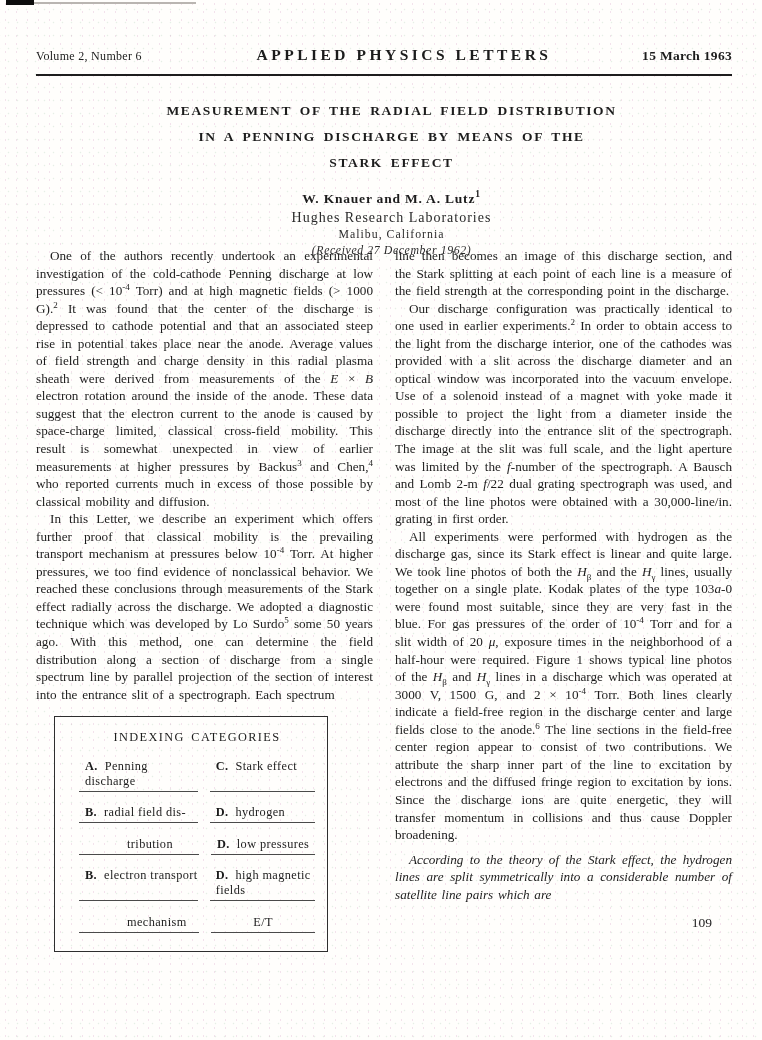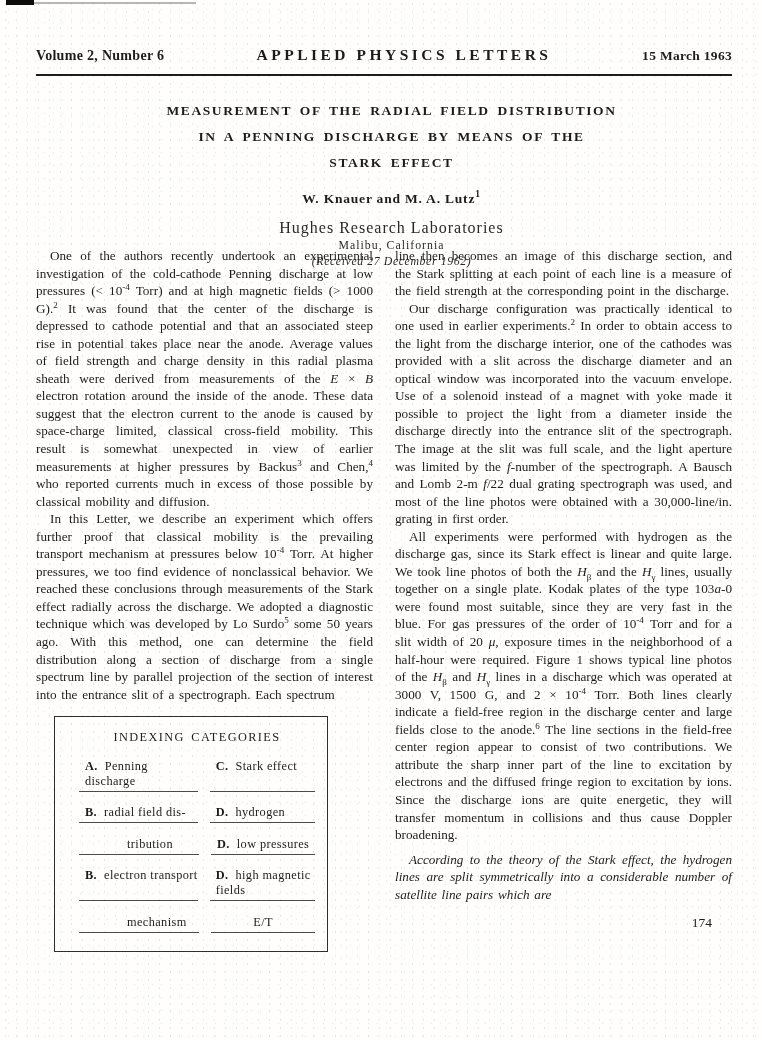--- a/index.html
+++ b/index.html
@@ -18,31 +18,31 @@
     overflow:hidden;
   }
   .corner-mark{position:absolute;top:0;left:6px;width:28px;height:5px;background:#0d0d0d;}
   .corner-line{position:absolute;top:2px;left:34px;width:162px;height:2px;background:#b9b5b1;}
 
   
   .header{
     position:absolute;top:46px;left:36px;right:30px;
     display:flex;align-items:baseline;
   }
-  .header .vol{width:220px;font-size:14px;font-weight:bold;letter-spacing:0.3px;}
+  .header .vol{width:220px;font-size:12px;font-weight:normal;letter-spacing:0.3px;}
   .header .journal{flex:1;text-align:center;font-size:15.5px;font-weight:bold;letter-spacing:3.5px;}
   .header .date{width:180px;text-align:right;font-size:13.5px;font-weight:bold;letter-spacing:0.3px;}
   .header-rule{position:absolute;top:74px;left:36px;right:30px;height:2px;background:#1d1d1d;}
 
   
   .title-block{position:absolute;top:98px;left:0;right:0;text-align:center;padding-left:21px;}
   .title-line{font-size:13.5px;font-weight:bold;letter-spacing:1.6px;line-height:26px;word-spacing:3px;}
   .byline{margin-top:13px;font-size:13.5px;font-weight:bold;letter-spacing:0.8px;}
   .byline sup{font-size:9.5px;}
-  .affil{margin-top:12px;font-size:16px;letter-spacing:1px;color:#2a2a2a;}
+  .affil{margin-top:3px;font-size:14px;letter-spacing:1px;color:#2a2a2a;}
   .loc{margin-top:1px;font-size:11.8px;letter-spacing:1px;color:#2a2a2a;}
   .received{margin-top:1px;font-size:11.8px;font-style:italic;letter-spacing:0.6px;color:#2a2a2a;}
 
   
   .columns{
     position:absolute;top:247px;left:36px;right:30px;bottom:0;
     display:flex;column-gap:22px;
   }
   .col{flex:1;min-width:0;}
   .para{
@@ -127,16 +127,16 @@
           <div class="idx-cell r center"><span>E/T</span></div>
         </div>
       </div>
     </div>
 
     <div class="col">
       <p class="para"><span>line then becomes an image of this discharge section, and the Stark splitting at each point of each line is a measure of the field strength at the corresponding point in the discharge.</span></p>
       <p class="para indent"><span>Our discharge configuration was practically identical to one used in earlier experiments.</span><sup>2</sup><span>  In order to obtain access to the light from the discharge interior, one of the cathodes was provided with a slit across the discharge diameter and an optical window was incorporated into the vacuum envelope.  Use of a solenoid instead of a magnet with yoke made it possible to project the light from a diameter inside the discharge directly into the entrance slit of the spectrograph.  The image at the slit was full scale, and the light aperture was limited by the </span><span style="font-style: italic;">f</span><span>-number of the spectrograph.  A Bausch and Lomb 2-m </span><span style="font-style: italic;">f</span><span>/22 dual grating spectrograph was used, and most of the line photos were obtained with a 30,000-line/in. grating in first order.</span></p>
       <p class="para indent"><span>All experiments were performed with hydrogen as the discharge gas, since its Stark effect is linear and quite large.  We took line photos of both the </span><span style="font-style: italic;">H</span><sub>β</sub><span> and the </span><span style="font-style: italic;">H</span><sub>γ</sub><span> lines, usually together on a single plate. Kodak plates of the type 103</span><span style="font-style: italic;">a</span><span>-0 were found most suitable, since they are very fast in the blue.  For gas pressures of the order of 10</span><sup>-4</sup><span> Torr and for a slit width of 20 </span><span style="font-style: italic;">μ</span><span>, exposure times in the neighborhood of a half-hour were required.  Figure 1 shows typical line photos of the </span><span style="font-style: italic;">H</span><sub>β</sub><span> and </span><span style="font-style: italic;">H</span><sub>γ</sub><span> lines in a discharge which was operated at 3000 V, 1500 G, and 2 × 10</span><sup>-4</sup><span> Torr.   Both lines clearly indicate a field-free region in the discharge center and large fields close to the anode.</span><sup>6</sup><span>  The line sections in the field-free center region appear to consist of two contributions.  We attribute the sharp inner part of the line to excitation by electrons and the diffused fringe region to excitation by ions.  Since the discharge ions are quite energetic, they will transfer momentum in collisions and thus cause Doppler broadening.</span></p>
       <p class="para indent gap-top"><span>According to the theory of the Stark effect, the hydrogen lines are split symmetrically into a considerable number of satellite line pairs which are</span></p>
-      <div class="page-number">174</div>
+      <div class="page-number">109</div>
     </div>
   </div>
 </div>
 
 </body></html>

